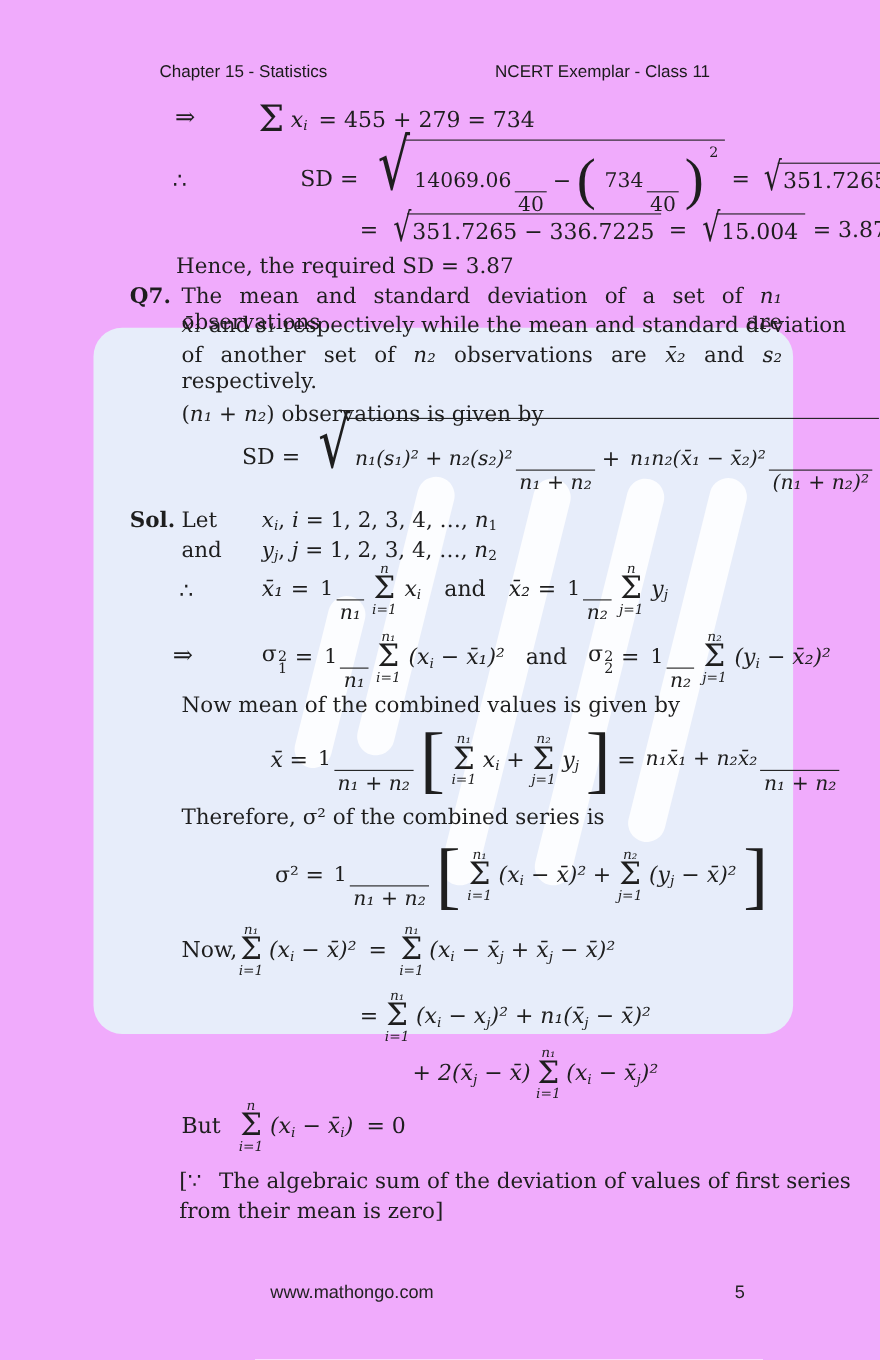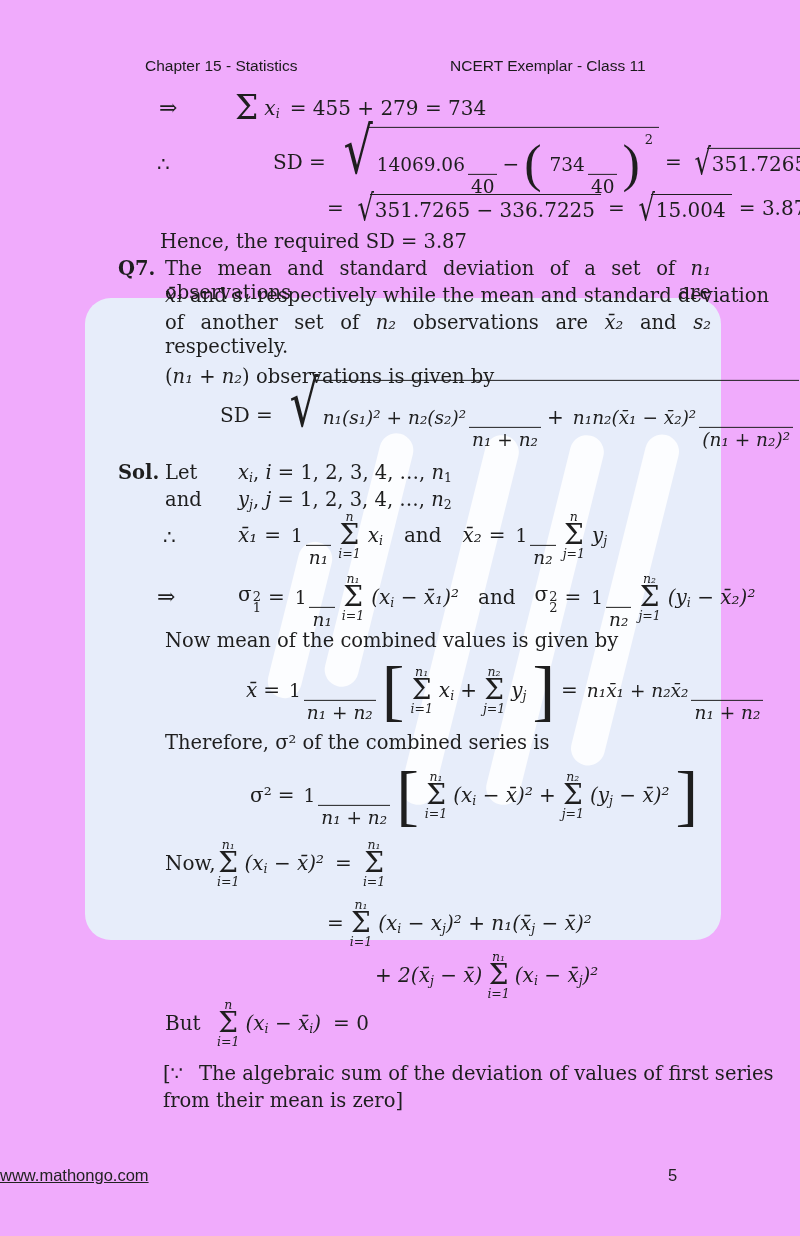--- a/index.html
+++ b/index.html
@@ -266,20 +266,21 @@
         <span class="sg">Σ</span>
         <span class="lb">i=1</span>
       </span>
     <span class="cl it"><span>(x</span><sub>i</sub><span> − x̄)²</span></span>
     <span style="margin:0 6px;">=</span>
     <span class="su">
         <span class="lt">n₁</span>
         <span class="sg">Σ</span>
         <span class="lb">i=1</span>
       </span>
+    <span class="cl it"><span>(x</span><sub>i</sub><span> − x̄</span><sub>j</sub><span> + x̄</span><sub>j</sub><span> − x̄)²</span></span>
   </div>
 
   <div class="mrow gap6" style="left:327px;top:923px;">
     <span>=</span>
     <span class="su">
         <span class="lt">n₁</span>
         <span class="sg">Σ</span>
         <span class="lb">i=1</span>
       </span>
     <span class="cl it"><span>(x</span><sub>i</sub><span> − x</span><sub>j</sub><span>)² + n₁(x̄</span><sub>j</sub><span> − x̄)²</span></span>
@@ -304,16 +305,16 @@
       </span>
     <span class="cl it"><span>(x</span><sub>i</sub><span> − x̄</span><sub>i</sub><span>)</span></span>
     <span style="margin-left:6px;">= 0</span>
   </div>
 
   <div class="trow" style="left:163px;top:1062px;">
     <span>[∵</span><span style="margin-left:16px;">The algebraic sum of the deviation of values of first series</span>
   </div>
   <div class="trow" style="left:163px;top:1089px;">from their mean is zero]</div>
 
-  <div class="trow sans ftr" style="left:0;top:1165px;width:640px;text-decoration:underline;">www.mathongo.com</div>
+  <div class="trow sans ftr" style="left:0;top:1165px;width:640px;text-align:center;">www.mathongo.com</div>
   <div class="trow sans ftr" style="left:668px;top:1165px;">5</div>
 
 </div>
 
 </body></html>

